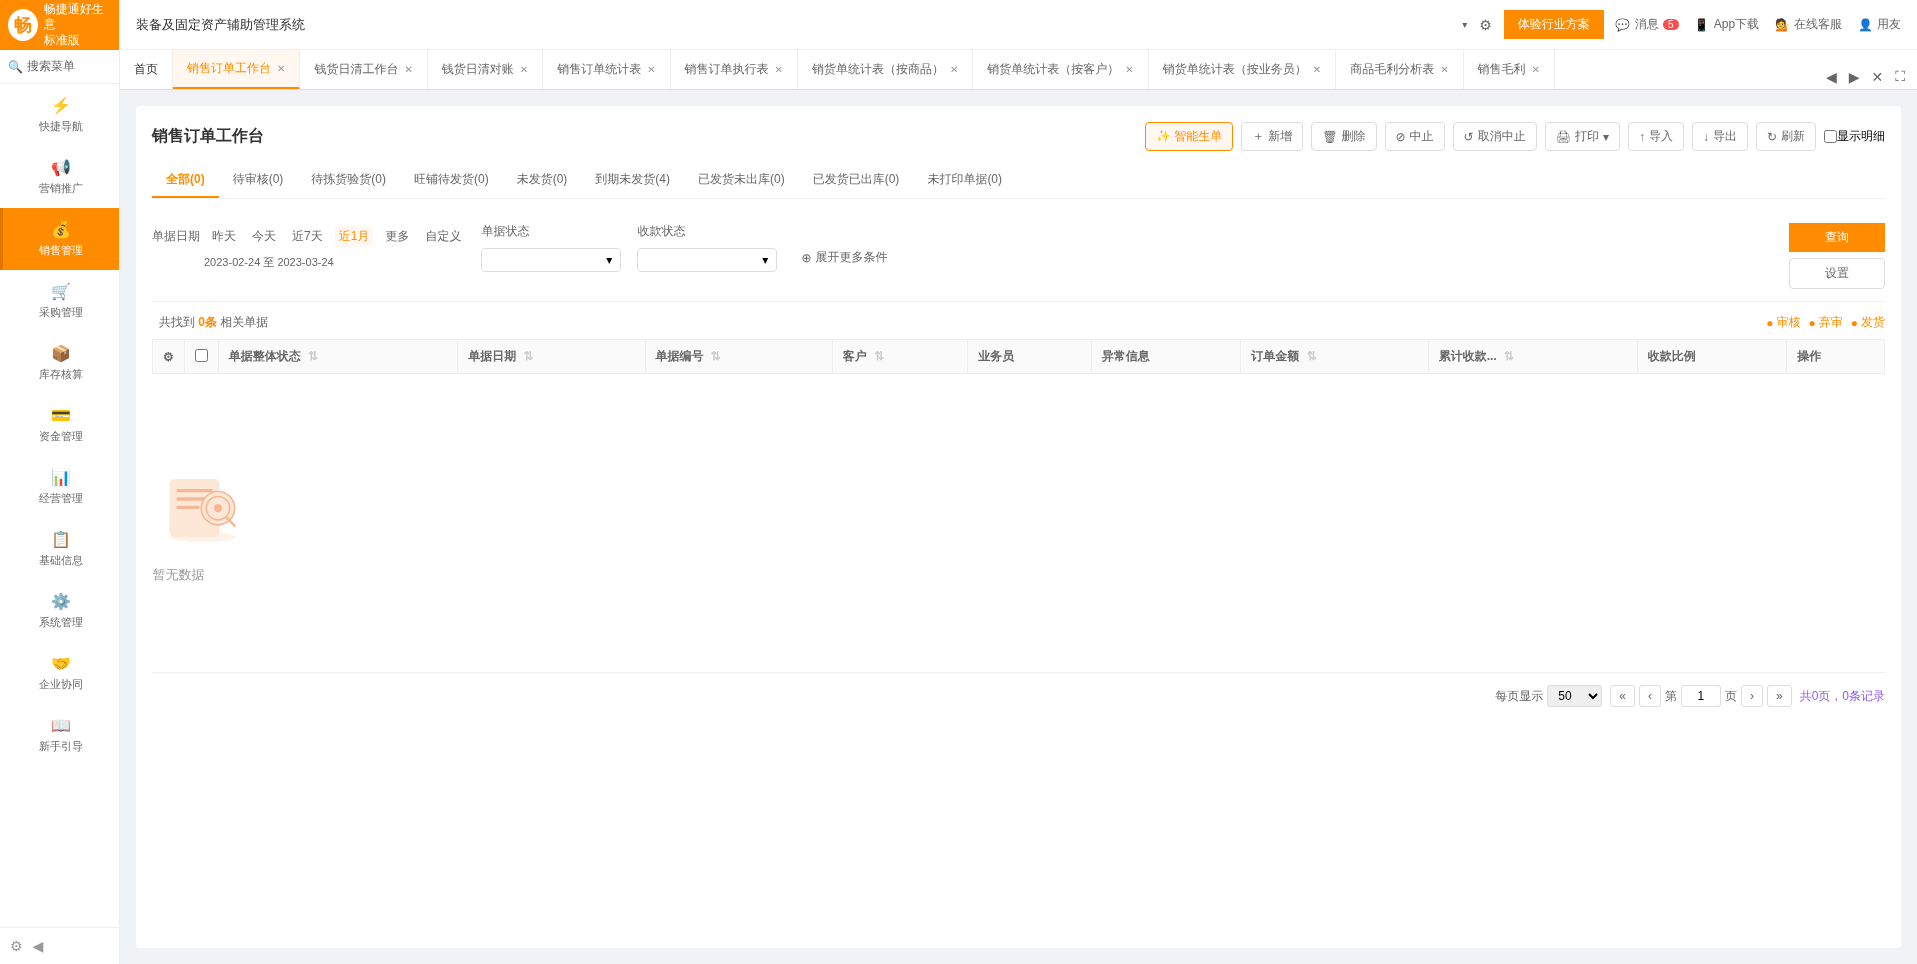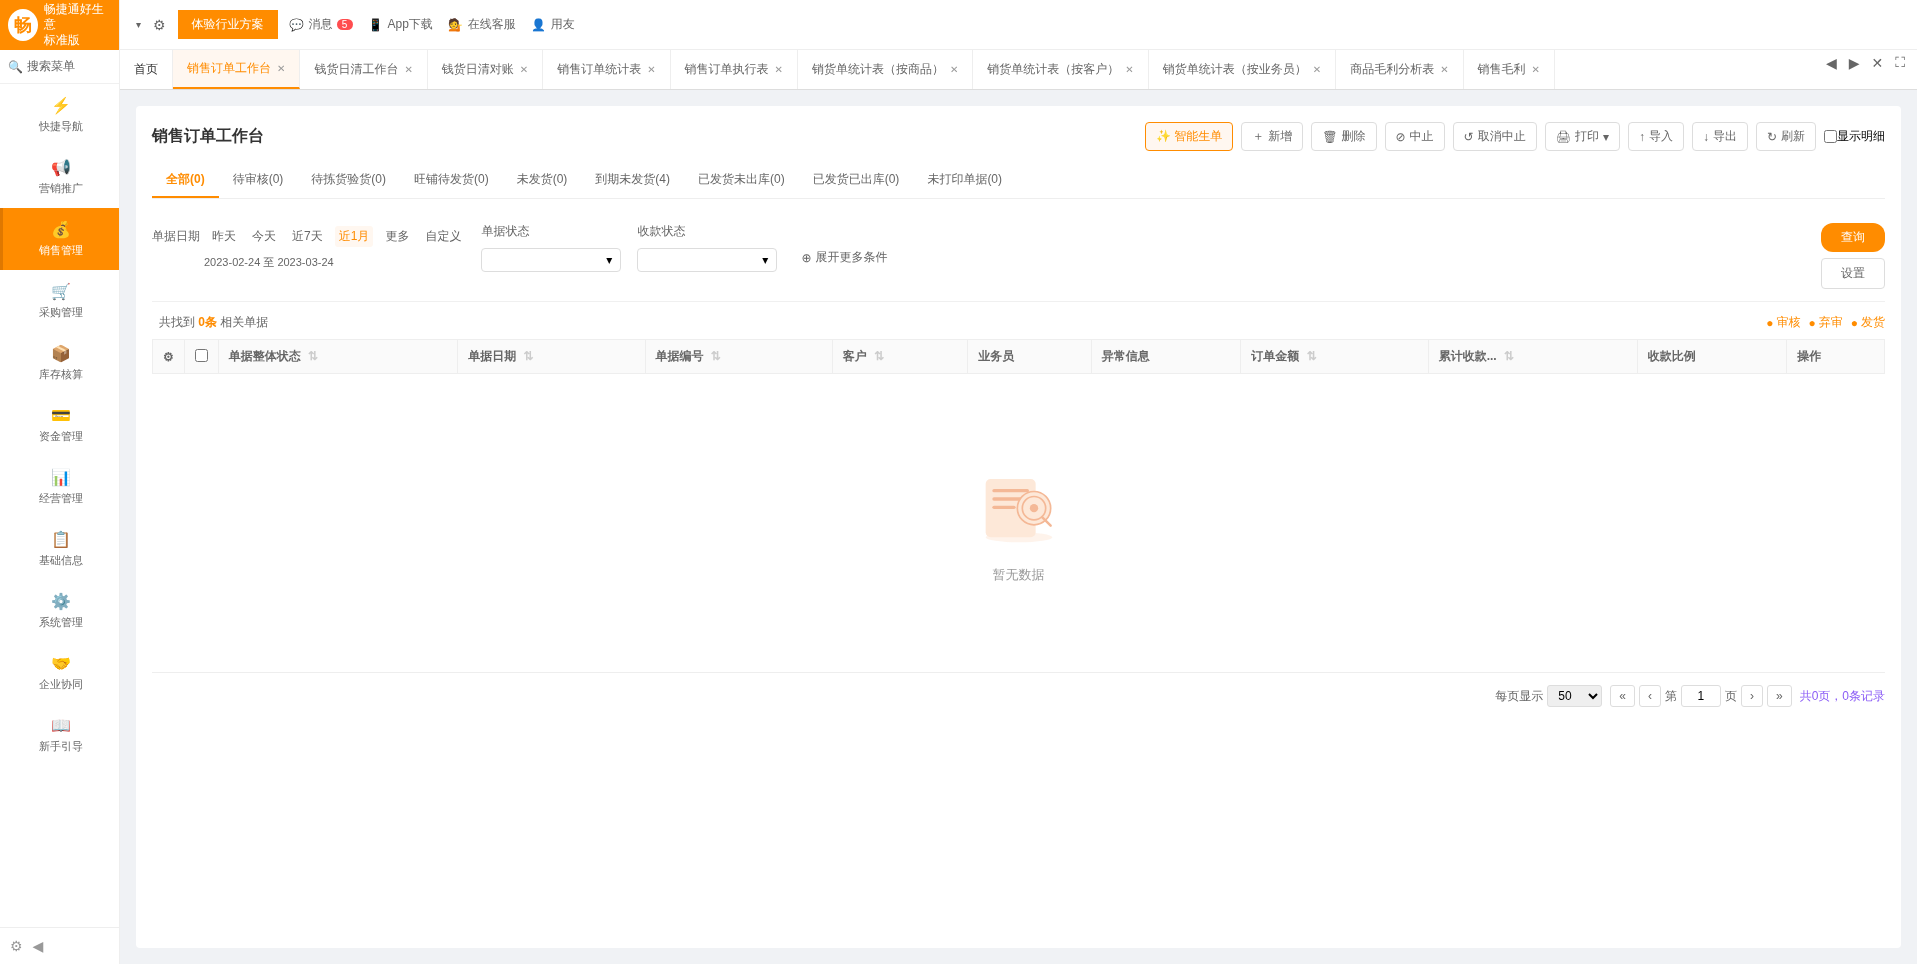--- a/index.html
+++ b/index.html
@@ -26,39 +26,39 @@
     .top-header { height: 50px; background: #fff; border-bottom: 1px solid #eee; display: flex; align-items: center; padding: 0 16px; gap: 12px; }
     .system-title { flex: 1; color: #333; font-size: 13px; }
     .top-header-actions { display: flex; align-items: center; gap: 16px; }
     .header-btn { display: flex; align-items: center; gap: 4px; color: #666; cursor: pointer; font-size: 12px; }
     .badge { background: #ff4d4f; color: #fff; border-radius: 10px; padding: 0 5px; font-size: 10px; min-width: 16px; text-align: center; }
     .industry-btn { background: #ff8c00; color: #fff; border: none; border-radius: 0; padding: 6px 14px; cursor: pointer; font-size: 12px; }
     .settings-icon { color: #666; cursor: pointer; font-size: 14px; }
     .chevron-icon { color: #666; cursor: pointer; font-size: 10px; }
 
     
-    .tab-bar { display: flex; align-items: flex-start; background: #fff; border-bottom: 1px solid #ddd; overflow: hidden; flex-shrink: 0; }
+    .tab-bar { display: flex; align-items: flex-end; background: #fff; border-bottom: 1px solid #ddd; overflow: hidden; flex-shrink: 0; }
     .tab-item { display: flex; align-items: center; gap: 6px; padding: 10px 14px; cursor: pointer; color: #666; border-right: 1px solid #eee; white-space: nowrap; font-size: 12px; flex-shrink: 0; }
     .tab-item.active { background: #fff7f0; color: #ff8c00; border-bottom: 2px solid #ff8c00; }
     .tab-item.home { background: transparent; color: #333; }
     .tab-close { font-size: 10px; color: #999; }
     .tab-nav-btns { display: flex; align-items: center; margin-left: auto; padding: 0 8px; gap: 4px; }
     .tab-nav-btn { color: #666; cursor: pointer; font-size: 14px; padding: 4px; }
 
     
     .content { flex: 1; overflow: auto; padding: 16px; background: #f0f2f5; }
 
     
     .page-container { background: #fff; border-radius: 4px; padding: 16px; min-height: calc(100% - 0px); }
     .page-header { display: flex; align-items: center; justify-content: space-between; margin-bottom: 12px; }
     .page-title { font-size: 16px; font-weight: bold; color: #333; }
     .page-actions { display: flex; align-items: center; gap: 8px; }
     .action-btn { display: flex; align-items: center; gap: 4px; padding: 5px 10px; border: 1px solid #ddd; border-radius: 4px; cursor: pointer; color: #666; background: #fff; font-size: 12px; }
     .smart-btn { background: #fff7f0; border: 1px solid #ff8c00; color: #ff8c00; border-radius: 4px; padding: 5px 10px; cursor: pointer; display: flex; align-items: center; gap: 4px; font-size: 12px; }
-    .query-btn { background: #ff8c00; color: #fff; border: none; border-radius: 12px; padding: 6px 20px; cursor: pointer; font-size: 12px; }
+    .query-btn { background: #ff8c00; color: #fff; border: none; border-radius: 0; padding: 6px 36px; cursor: pointer; font-size: 12px; }
     .set-btn { background: #fff; color: #666; border: 1px solid #ddd; border-radius: 4px; padding: 6px 16px; cursor: pointer; font-size: 12px; }
 
     
     .filter-tabs { display: flex; align-items: center; gap: 0; border-bottom: 1px solid #eee; margin-bottom: 12px; }
     .filter-tab { padding: 8px 14px; cursor: pointer; color: #666; border-bottom: 2px solid transparent; font-size: 12px; text-align: right; }
     .filter-tab.active { color: #ff8c00; border-bottom: 2px solid #ff8c00; font-weight: bold; }
 
     
     .search-conditions { display: flex; align-items: flex-start; gap: 16px; padding: 12px 0; border-bottom: 1px solid #f0f0f0; margin-bottom: 12px; }
     .condition-group { display: flex; flex-direction: column; gap: 4px; }
@@ -81,21 +81,21 @@
 
     
     .data-table { width: 100%; border-collapse: collapse; font-size: 12px; }
     .data-table th { background: #fafafa; border: 1px solid #eee; padding: 8px 10px; color: #666; text-align: left; white-space: nowrap; }
     .data-table th .sort-icon { color: #ccc; margin-left: 4px; }
     .data-table td { border: 1px solid #eee; padding: 8px 10px; color: #333; }
     .data-table .col-checkbox { width: 30px; text-align: center; }
     .data-table .col-settings { width: 30px; text-align: center; }
 
     
-    .empty-state { display: flex; flex-direction: column; align-items: center; justify-content: center; padding: 80px 0; }
+    .empty-state { display: flex; flex-direction: column; justify-content: center; padding: 80px 0; }
     .empty-icon { width: 100px; height: 100px; margin-bottom: 12px; }
     .empty-text { color: #999; font-size: 13px; }
 
     
     .pagination-bar { display: flex; align-items: center; justify-content: flex-end; padding: 12px 0; gap: 8px; border-top: 1px solid #eee; margin-top: 8px; }
     .per-page { display: flex; align-items: center; gap: 4px; color: #666; }
     .per-page select { border: 1px solid #ddd; border-radius: 3px; padding: 2px 6px; }
     .page-nav { display: flex; align-items: center; gap: 4px; color: #666; }
     .page-nav-btn { border: 1px solid #ddd; border-radius: 3px; padding: 3px 8px; cursor: pointer; color: #666; background: #fff; }
     .page-input { border: 1px solid #ddd; border-radius: 3px; padding: 3px 6px; width: 40px; text-align: center; }
@@ -175,20 +175,21 @@
 
   <div class="sidebar-bottom">
     <span class="sidebar-bottom-btn">⚙</span>
     <span class="sidebar-bottom-btn">◀</span>
   </div>
 </div>
 
 <div class="main">
 
   <div class="top-header">
+    <span class="system-title">装备及固定资产辅助管理系统</span>
     <span class="chevron-icon">▾</span>
     <span class="settings-icon">⚙</span>
     <button class="industry-btn">体验行业方案</button>
 
     <div class="top-header-actions">
       <div class="header-btn">
         <span>💬</span>
         <span>消息</span>
         <span class="badge">5</span>
       </div>

